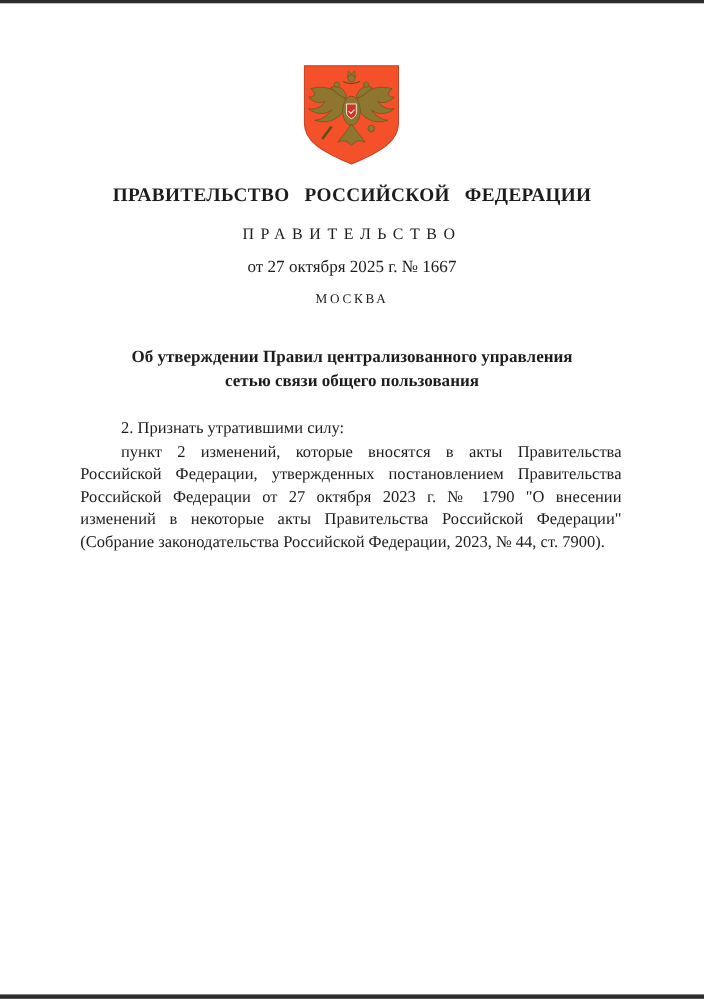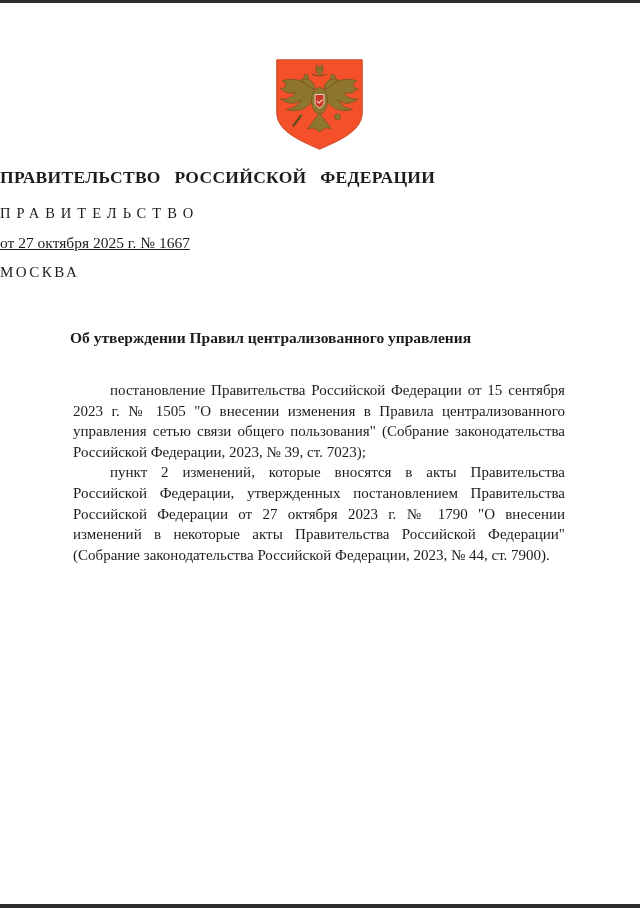--- a/index.html
+++ b/index.html
@@ -11,32 +11,32 @@
     color: #1c1c1c;
     position: relative;
     overflow: hidden;
   }
   .edge-bar { position: absolute; left: 0; width: 640px; background: #2d2d2d; }
   .edge-bar.top { top: 0; height: 3px; }
   .edge-bar.bottom { bottom: 0; height: 4px; }
 
   .emblem { position: absolute; left: 272px; top: 57px; width: 95px; height: 95px; }
 
-  .centered { position: absolute; left: 0; width: 640px; text-align: left; white-space: nowrap; }
+  .centered { position: absolute; left: 0; width: 640px; text-align: center; white-space: nowrap; }
   .authority {
     top: 167px; font-weight: bold; font-size: 17.5px;
     word-spacing: 9px; letter-spacing: 0.3px;
   }
   .doctype { top: 205px; font-size: 14.5px; letter-spacing: 6px; }
-  .dateline { top: 234px; font-size: 15.5px; text-decoration: underline; }
-  .city { top: 264px; font-size: 15px; letter-spacing: 2.5px; }
+  .dateline { top: 234px; font-size: 15.5px; }
+  .city { top: 264px; font-size: 12px; letter-spacing: 2.5px; }
 
   .doc-title {
-    position: absolute; top: 327px; left: 70px; width: 500px;
-    font-weight: bold; font-size: 15.5px; line-height: 22px;
+    position: absolute; top: 314px; left: 70px; width: 500px;
+    text-align: center; font-weight: bold; font-size: 15.5px; line-height: 22px;
   }
 
   .body-text {
     position: absolute; top: 380px; left: 73px; width: 492px;
     font-size: 15px; line-height: 20.6px; text-align: justify;
   }
   .para { margin: 0; text-indent: 37px; }
   .sup-ref { font-size: 9.5px; vertical-align: 6px; line-height: 0; }
   .resolves { font-weight: bold; letter-spacing: 3.5px; }
 </style>
@@ -84,21 +84,22 @@
 <div class="centered authority">ПРАВИТЕЛЬСТВО РОССИЙСКОЙ ФЕДЕРАЦИИ</div>
 
 <div class="centered doctype">ПРАВИТЕЛЬСТВО</div>
 
 <div class="centered dateline">от 27 октября 2025 г. № 1667</div>
 
 <div class="centered city">МОСКВА</div>
 
 <div class="doc-title">
   <div>Об утверждении Правил централизованного управления</div>
+  <div>сетью связи общего пользования</div>
 </div>
 
 <div class="body-text">
 
-  <p class="para">постановление Правительства Российской Федерации от 15 сентября 2023 г. № 1505 "О внесении изменения в Правила централизованного управления сетью связи общего пользования" (Собрание законодательства Российской Федерации, 2023, № 39, ст. 7023);</p>
+  <p class="para">2. Признать утратившими силу:</p>
   <p class="para">пункт 2 изменений, которые вносятся в акты Правительства Российской Федерации, утвержденных постановлением Правительства Российской Федерации от 27 октября 2023 г. № 1790 "О внесении изменений в некоторые акты Правительства Российской Федерации" (Собрание законодательства Российской Федерации, 2023, № 44, ст. 7900).</p>
 </div>
 
 <div class="edge-bar bottom"></div>
 
 </body></html>

